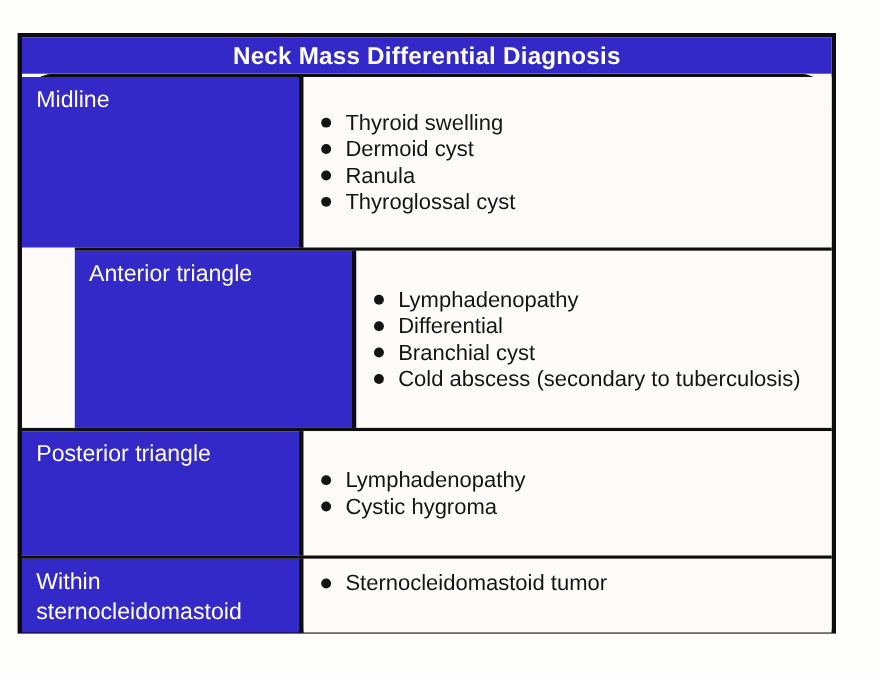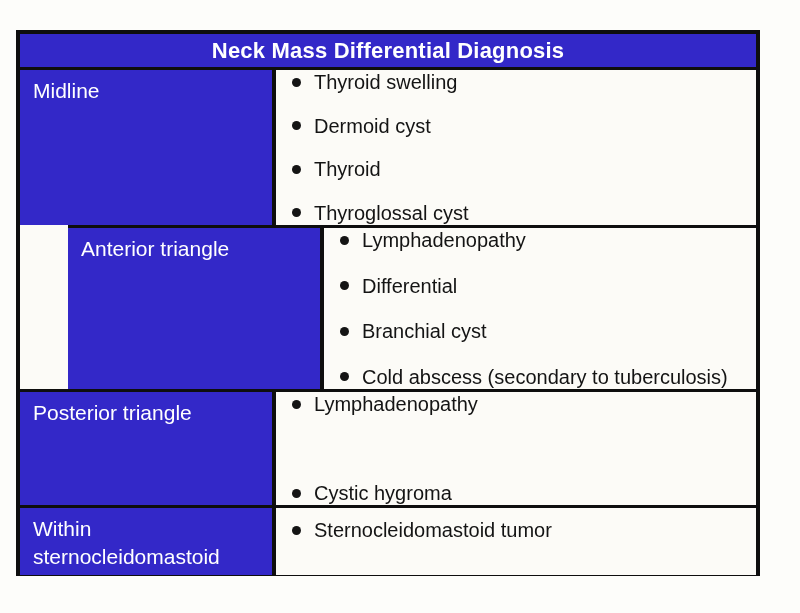--- a/index.html
+++ b/index.html
@@ -41,21 +41,21 @@
     font-weight: 700;
     letter-spacing: 0.2px;
     box-sizing: border-box;
   }
   .dx-row {
     display: flex;
     border-top: 3px solid #0E0E0E;
     box-sizing: border-box;
     flex: 0 0 auto;
   }
-  .dx-row:nth-of-type(1) { height: 158px; }
+  .dx-row:nth-of-type(1) { height: 158px; border-radius: 29px; }
   .dx-row:nth-of-type(2) { height: 164px; margin-left: 48px; }
   .dx-row:nth-of-type(3) { height: 116px; }
   .dx-row:nth-of-type(4) { flex: 1 1 auto; }
   .region-cell {
     width: 256px;
     flex: 0 0 256px;
     background: #3328C8;
     border-right: 4px solid #0E0E0E;
     box-sizing: border-box;
     color: #FFFFFF;
@@ -68,21 +68,21 @@
     background: #FCFBF7;
     box-sizing: border-box;
   }
   .item-list {
     list-style: none;
     margin: 0;
     padding: 0 6px 0 16px;
     height: 100%;
     display: flex;
     flex-direction: column;
-    justify-content: space-between;
+    justify-content: center;
     box-sizing: border-box;
   }
   .item-list.single {
     justify-content: flex-start;
     padding-top: 10px;
   }
   .item {
     display: flex;
     align-items: center;
     font-size: 20px;
@@ -113,21 +113,21 @@
               <li class="item">
     <span class="bullet"></span>
     <span>Thyroid swelling</span>
   </li>
               <li class="item">
     <span class="bullet"></span>
     <span>Dermoid cyst</span>
   </li>
               <li class="item">
     <span class="bullet"></span>
-    <span>Thyroid</span>
+    <span>Ranula</span>
   </li>
               <li class="item">
     <span class="bullet"></span>
     <span>Thyroglossal cyst</span>
   </li>
             </ul>
     </div>
   </div>
         <div class="dx-row">
     <div class="region-cell">Anterior triangle</div>

